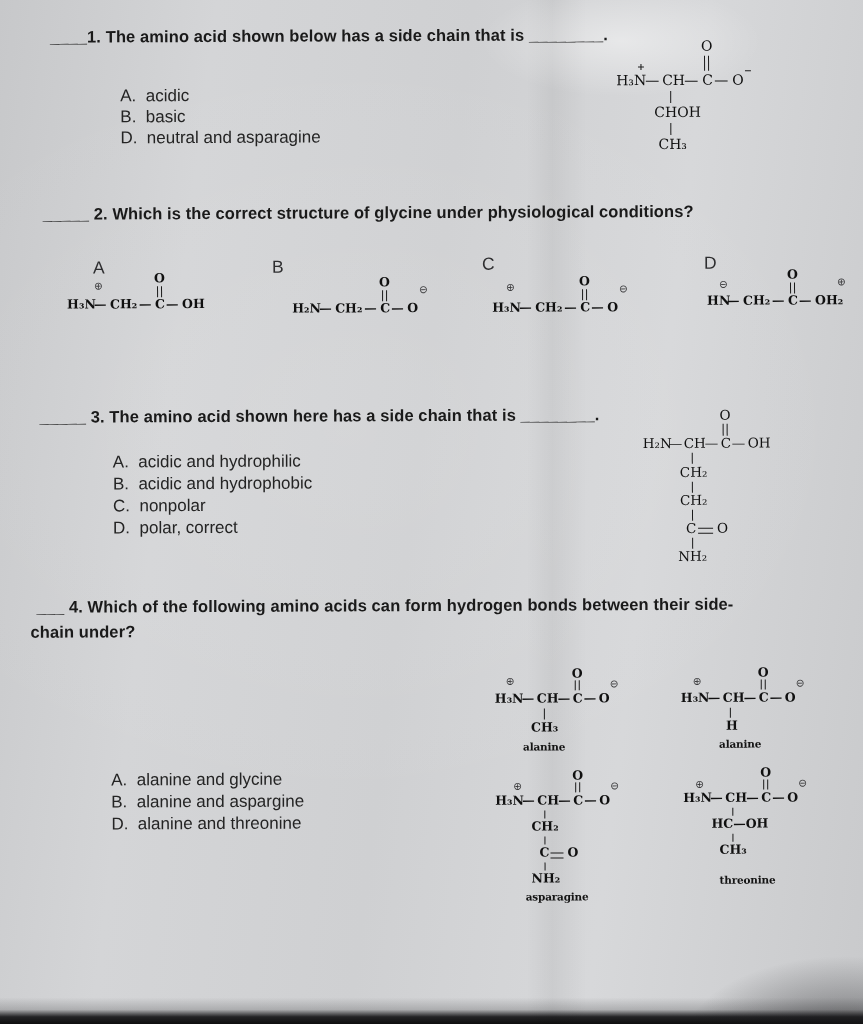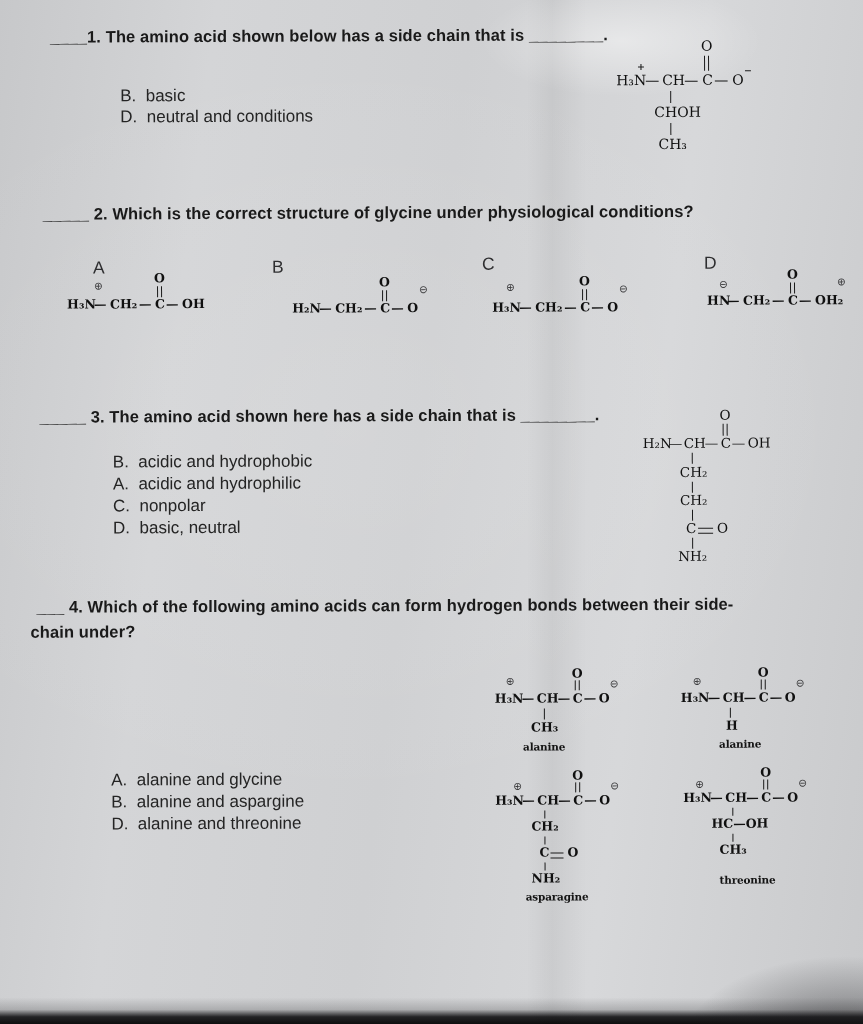--- a/index.html
+++ b/index.html
@@ -38,22 +38,23 @@
 </style>
 </head>
 <body>
 
 <div class="page">
   <div class="content">
 
     <div class="q">
       <div class="qtitle" style="left:52px;top:26px">____1. The amino acid shown below has a side chain that is ________.</div>
       <div class="opts" style="left:122px;top:84px;line-height:21px">
+        <div class="opt">A.  acidic</div>
         <div class="opt">B.  basic</div>
-        <div class="opt">D.  neutral and conditions</div>
+        <div class="opt">D.  neutral and asparagine</div>
       </div>
       <div class="struct big" style="left: 612px; top: 36px; width: 175px; height: 125px;">
           <div class="si si-t" style="left: 6px; top: 38px;">H₃N</div>
           <div class="si si-t" style="left: 35px; top: 38px;">—</div>
           <div class="si si-t" style="left: 52px; top: 38px;">CH</div>
           <div class="si si-t" style="left: 74px; top: 38px;">—</div>
           <div class="si si-t" style="left: 92px; top: 38px;">C</div>
           <div class="si si-t" style="left: 104px; top: 38px;">—</div>
           <div class="si si-t" style="left: 122px; top: 38px;">O</div>
           <div class="si si-s" style="left: 134px; top: 31px;">−</div>
@@ -121,24 +122,24 @@
           <div class="si si-t" style="left: 118px; top: 40px;">OH₂</div>
           <div class="si si-c" style="left: 140px; top: 22px;">⊕</div>
           <div class="si si-t" style="left: 90px; top: 14px;">O</div>
           <div class="si si-dv" style="left: 93px; top: 28px; height: 11px;"></div>
         </div>
     </div>
 
     <div class="q">
       <div class="qtitle" style="left:40px;top:406px">_____ 3. The amino acid shown here has a side chain that is ________.</div>
       <div class="opts" style="left:113px;top:450px;line-height:22px">
+        <div class="opt">A.  acidic and hydrophilic</div>
         <div class="opt">B.  acidic and hydrophobic</div>
-        <div class="opt">A.  acidic and hydrophilic</div>
         <div class="opt">C.  nonpolar</div>
-        <div class="opt">D.  basic, neutral</div>
+        <div class="opt">D.  polar, correct</div>
       </div>
       <div class="struct" style="left: 638px; top: 408px; width: 165px; height: 160px;">
           <div class="si si-t" style="left: 5px; top: 30px;">H₂N</div>
           <div class="si si-t" style="left: 31px; top: 30px;">—</div>
           <div class="si si-t" style="left: 46px; top: 30px;">CH</div>
           <div class="si si-t" style="left: 67px; top: 30px;">—</div>
           <div class="si si-t" style="left: 83px; top: 30px;">C</div>
           <div class="si si-t" style="left: 94px; top: 30px;">—</div>
           <div class="si si-t" style="left: 110px; top: 30px;">OH</div>
           <div class="si si-t" style="left: 82px; top: 2px;">O</div>

